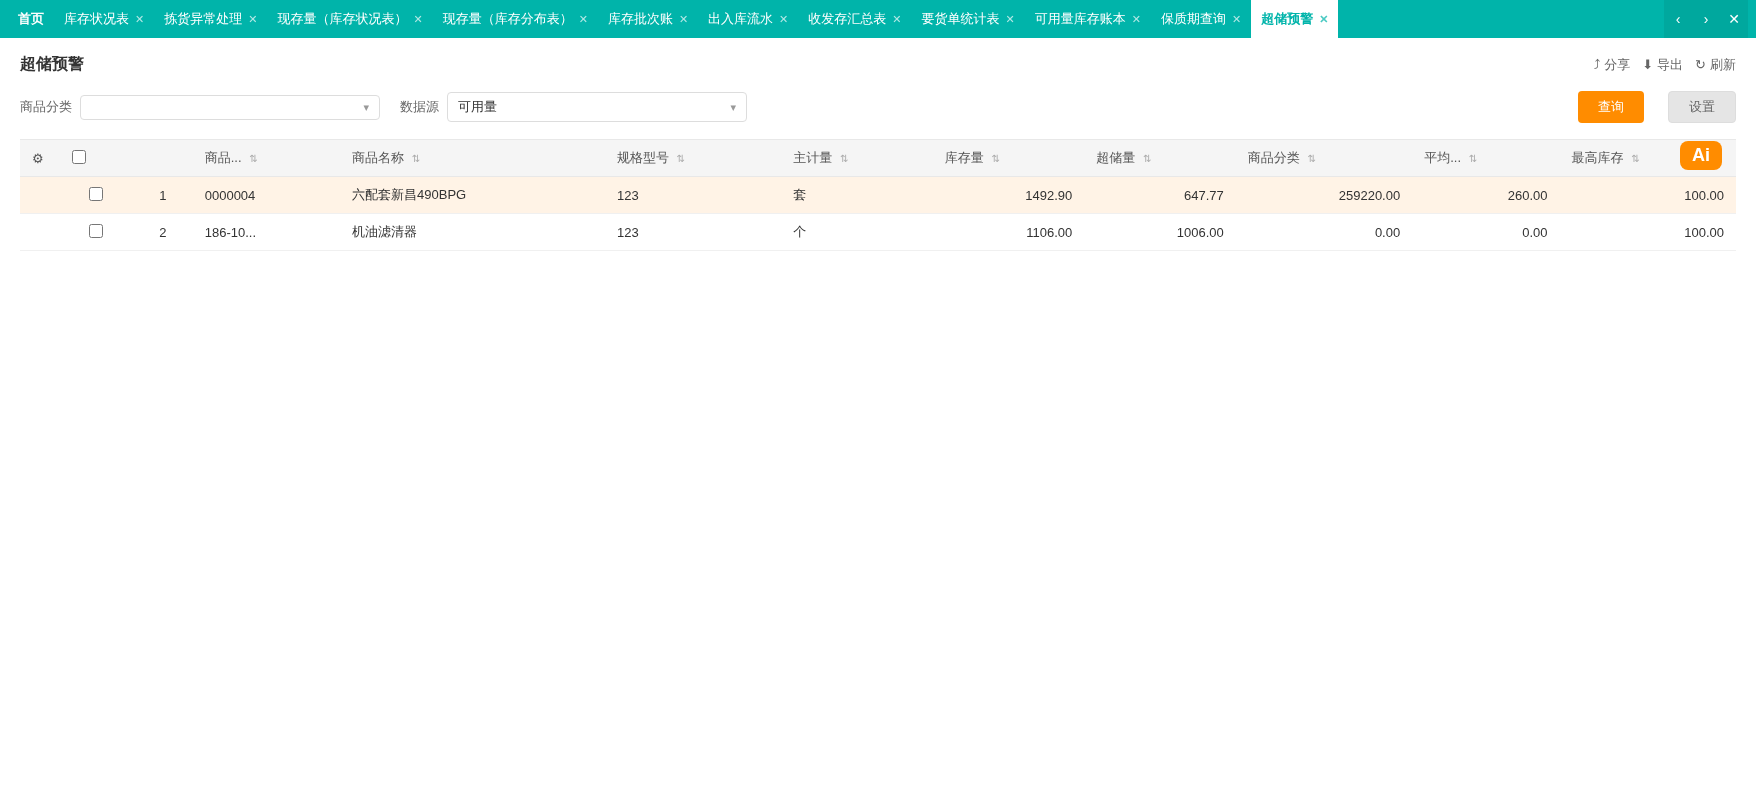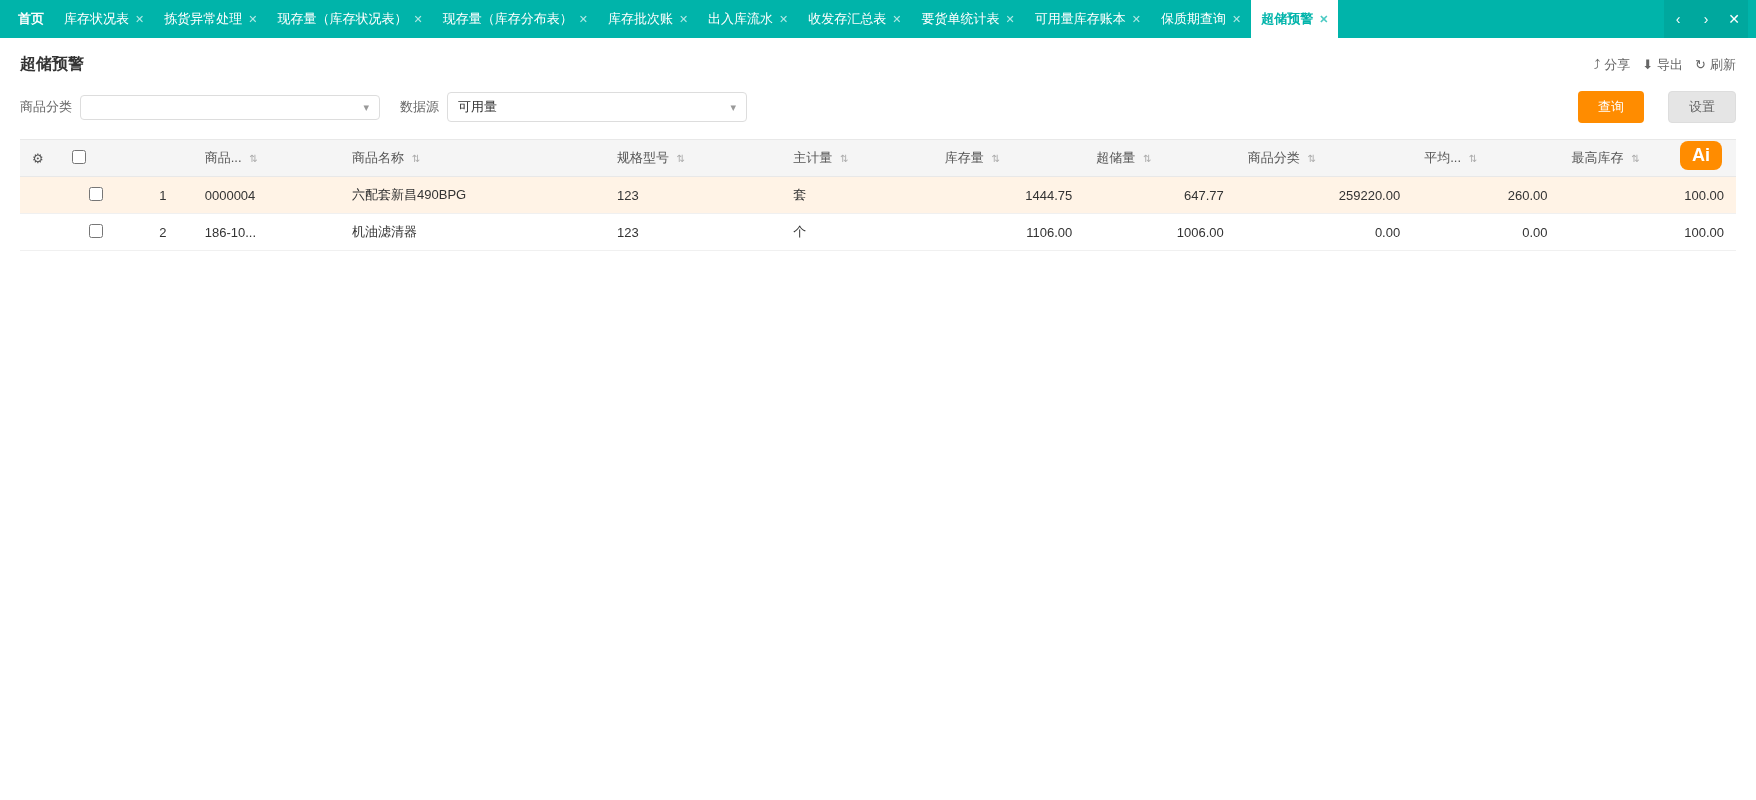--- a/index.html
+++ b/index.html
@@ -349,21 +349,21 @@
     <tr class="row-highlighted">
       <td class="td-center"></td>
       <td class="td-center">
         <input type="checkbox" class="cb" style="">
       </td>
       <td class="td-index">1</td>
       <td>0000004</td>
       <td>六配套新昌490BPG</td>
       <td>123</td>
       <td>套</td>
-      <td class="td-number">1444.75</td>
+      <td class="td-number">1492.90</td>
       <td class="td-number">647.77</td>
       <td class="td-number">259220.00</td>
       <td class="td-number">260.00</td>
       <td class="td-number">100.00</td>
     </tr>
         <tr>
       <td class="td-center"></td>
       <td class="td-center">
         <input type="checkbox" class="cb" style="">
       </td>

